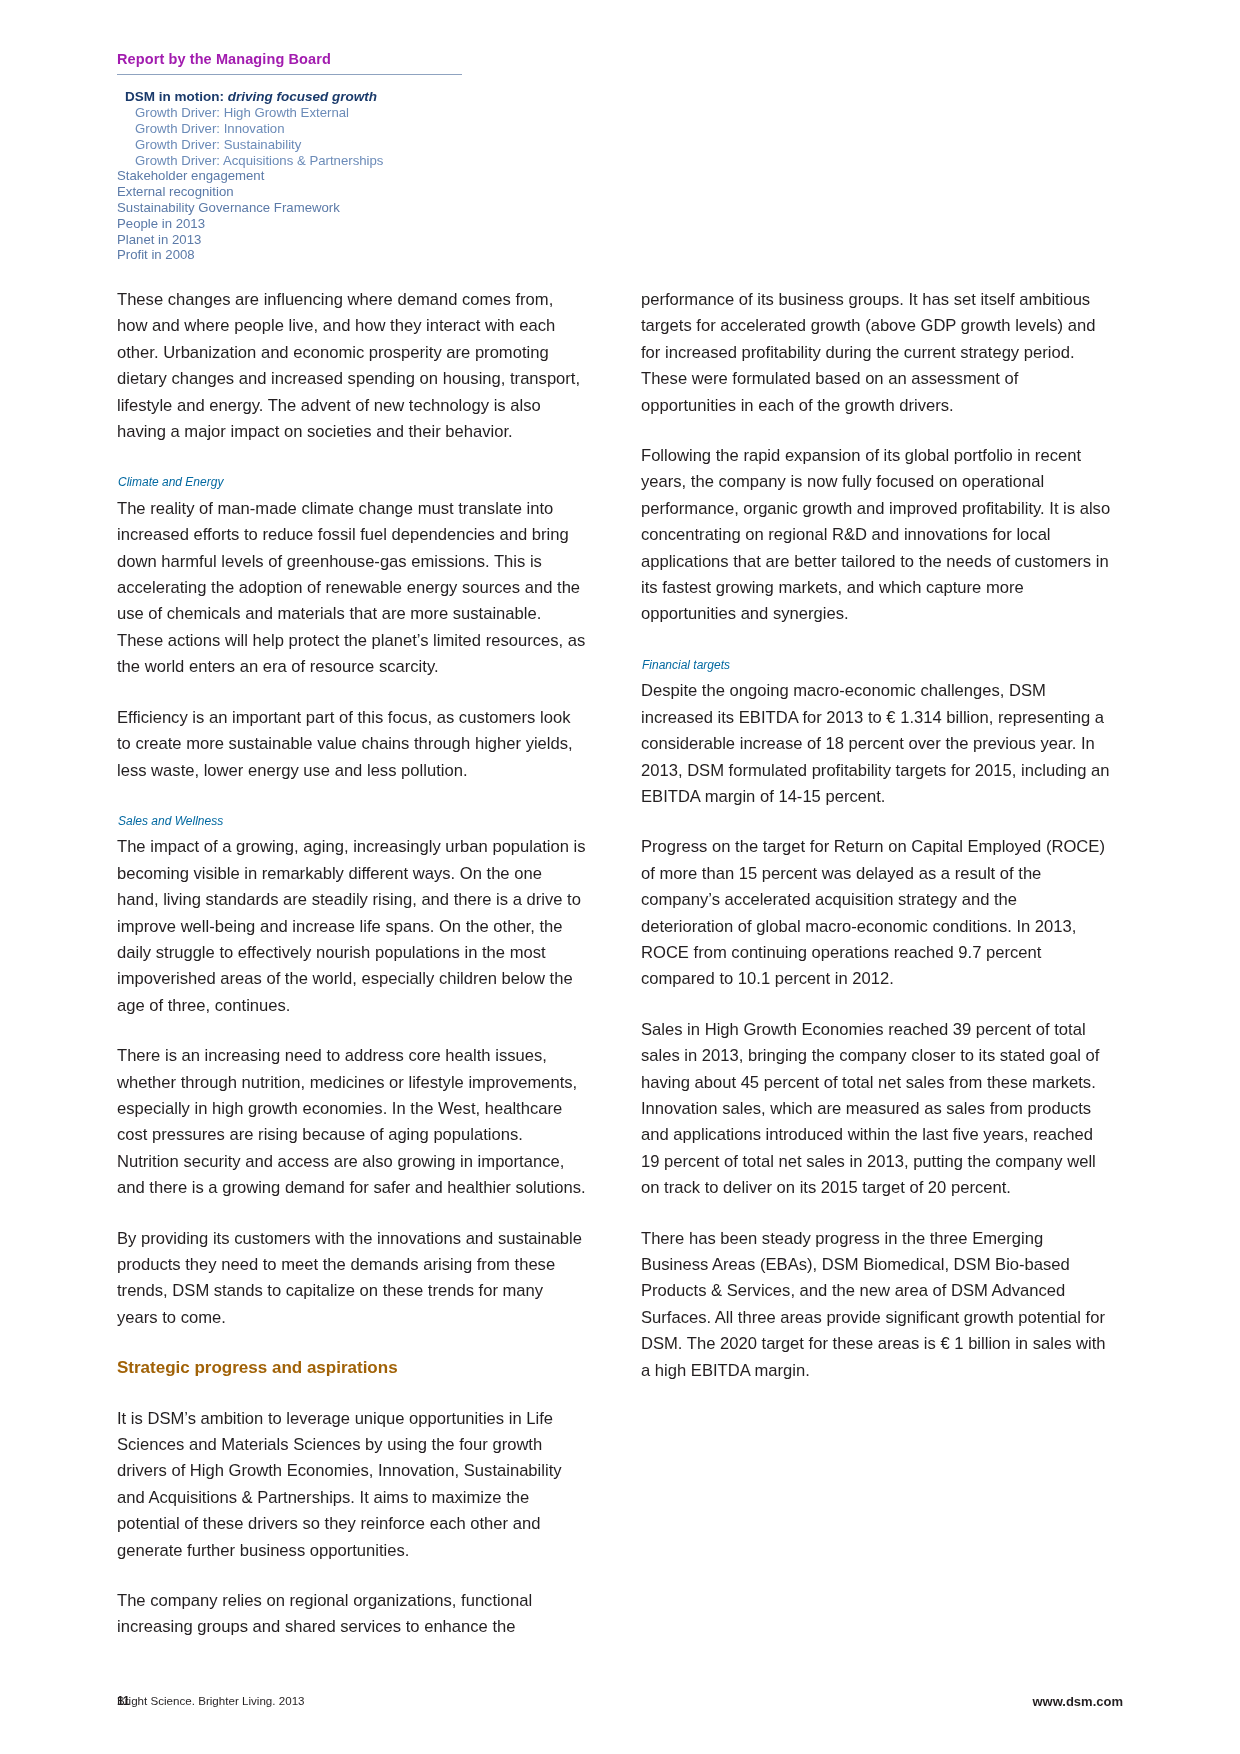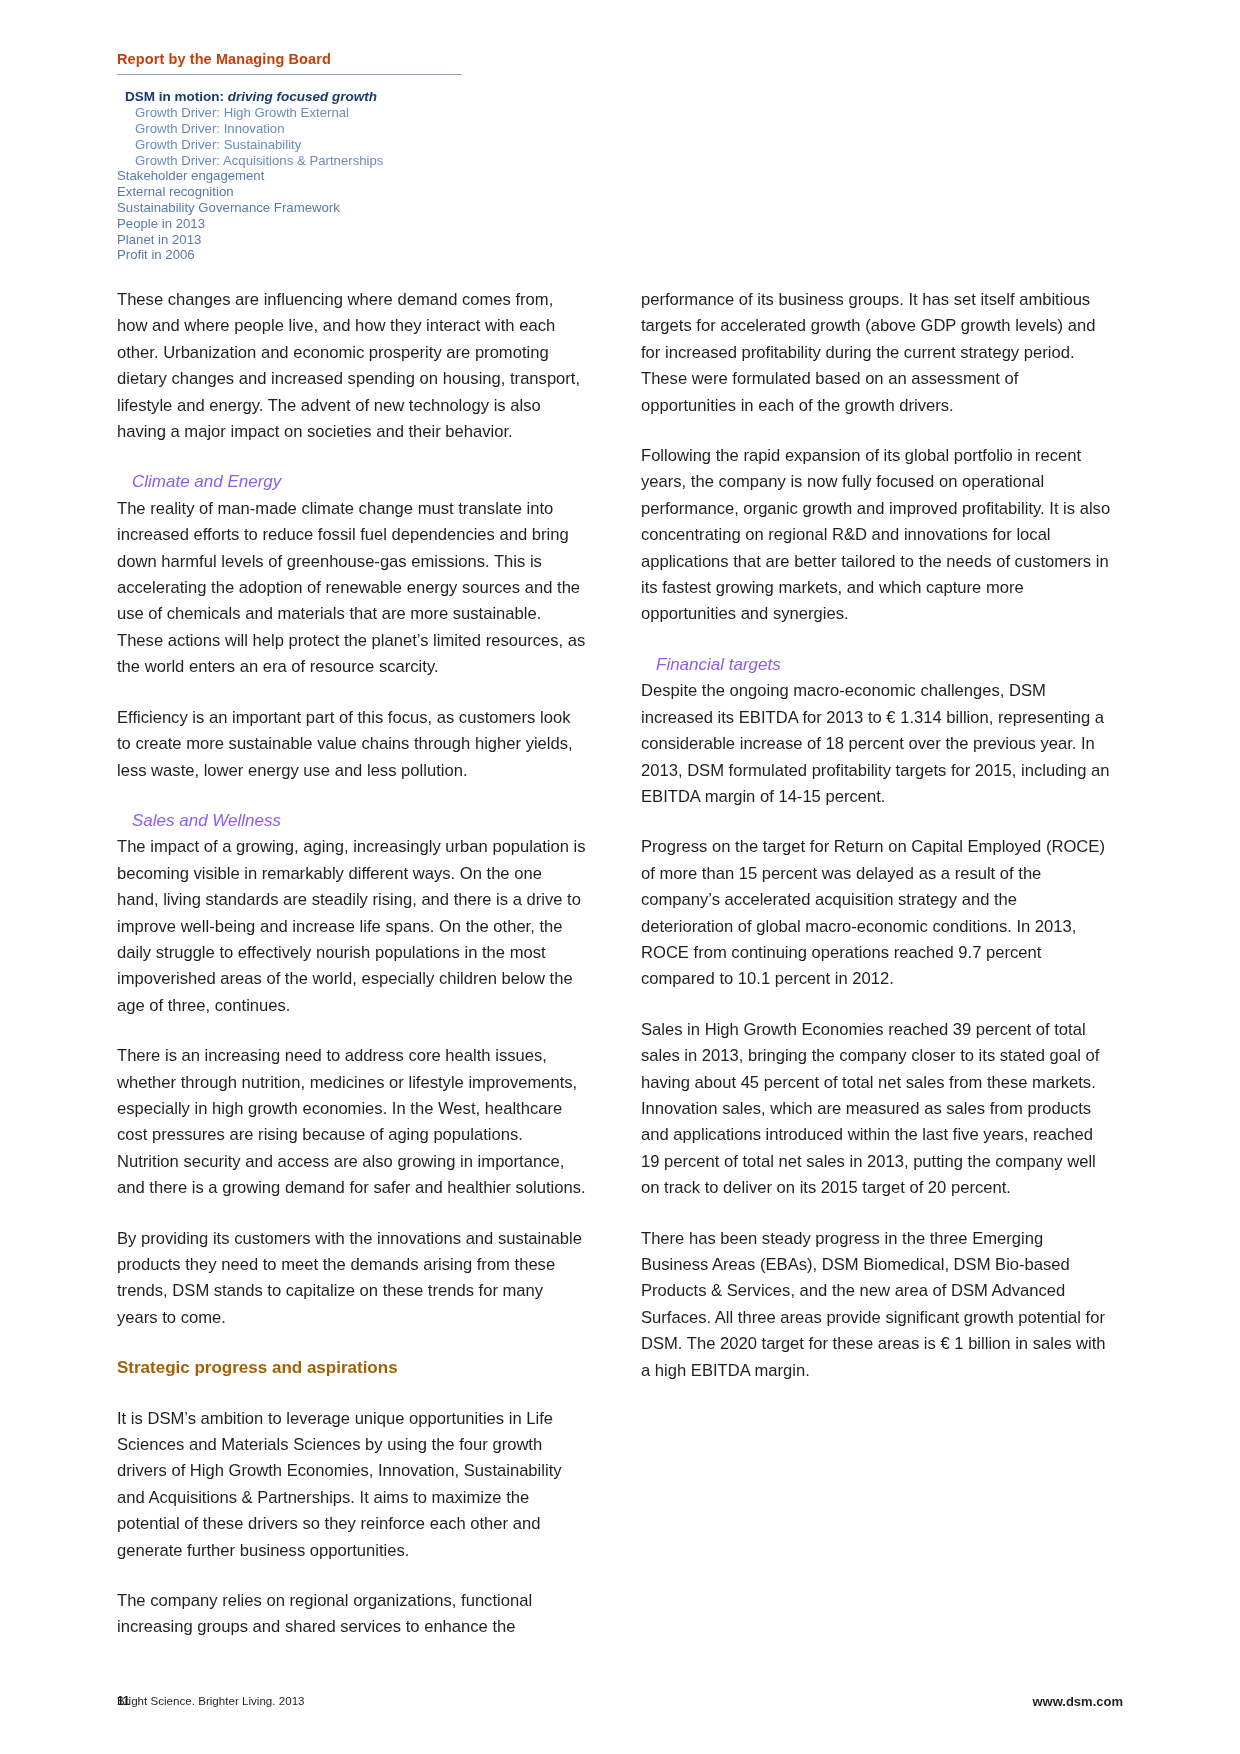--- a/index.html
+++ b/index.html
@@ -25,21 +25,21 @@
   
   .header {
     position: absolute;
     left: 117px;
     top: 50px;
     width: 345px;
   }
   .header-title {
     font-size: 14.5px;
     font-weight: bold;
-    color: #c2410c;
+    color: #a21caf;
     letter-spacing: 0.1px;
     line-height: 18px;
   }
   .header-rule {
     margin-top: 6px;
     border-top: 1px solid #8fa3c0;
     width: 345px;
     height: 0;
   }
 
@@ -85,26 +85,26 @@
   p.body {
     margin: 0 0 24px 0;
     font-size: 16.6px;
     line-height: 26.4px;
     color: #231f20;
     text-align: left;
   }
   p.body.tight { margin-bottom: 0; }
 
   h3.sub {
-    margin: 0 0 0 15px;
-    font-size: 17px;
+    margin: 0 0 0 1px;
+    font-size: 12px;
     line-height: 26.4px;
     font-style: italic;
     font-weight: normal;
-    color: #8b5cf6;
+    color: #0369a1;
   }
   h2.section {
     margin: 0 0 24px 0;
     font-size: 17px;
     line-height: 26.4px;
     font-weight: bold;
     color: #a16207;
   }
 
   
@@ -155,21 +155,21 @@
 
     <div class="toc-item indent"><span>Growth Driver: High Growth External</span></div>
     <div class="toc-item indent"><span>Growth Driver: Innovation</span></div>
     <div class="toc-item indent"><span>Growth Driver: Sustainability</span></div>
     <div class="toc-item indent"><span>Growth Driver: Acquisitions &amp; Partnerships</span></div>
     <div class="toc-item"><span>Stakeholder engagement</span></div>
     <div class="toc-item"><span>External recognition</span></div>
     <div class="toc-item"><span>Sustainability Governance Framework</span></div>
     <div class="toc-item"><span>People in 2013</span></div>
     <div class="toc-item"><span>Planet in 2013</span></div>
-    <div class="toc-item"><span>Profit in 2006</span></div>
+    <div class="toc-item"><span>Profit in 2008</span></div>
   </div>
 
   <div class="col col-left">
     <p class="body">These changes are influencing where demand comes from, how and where people live, and how they interact with each other. Urbanization and economic prosperity are promoting dietary changes and increased spending on housing, transport, lifestyle and energy. The advent of new technology is also having a major impact on societies and their behavior.</p>
 
     <h3 class="sub">Climate and Energy</h3>
     <p class="body">The reality of man-made climate change must translate into increased efforts to reduce fossil fuel dependencies and bring down harmful levels of greenhouse-gas emissions. This is accelerating the adoption of renewable energy sources and the use of chemicals and materials that are more sustainable. These actions will help protect the planet’s limited resources, as the world enters an era of resource scarcity.</p>
 
     <p class="body">Efficiency is an important part of this focus, as customers look to create more sustainable value chains through higher yields, less waste, lower energy use and less pollution.</p>
 

